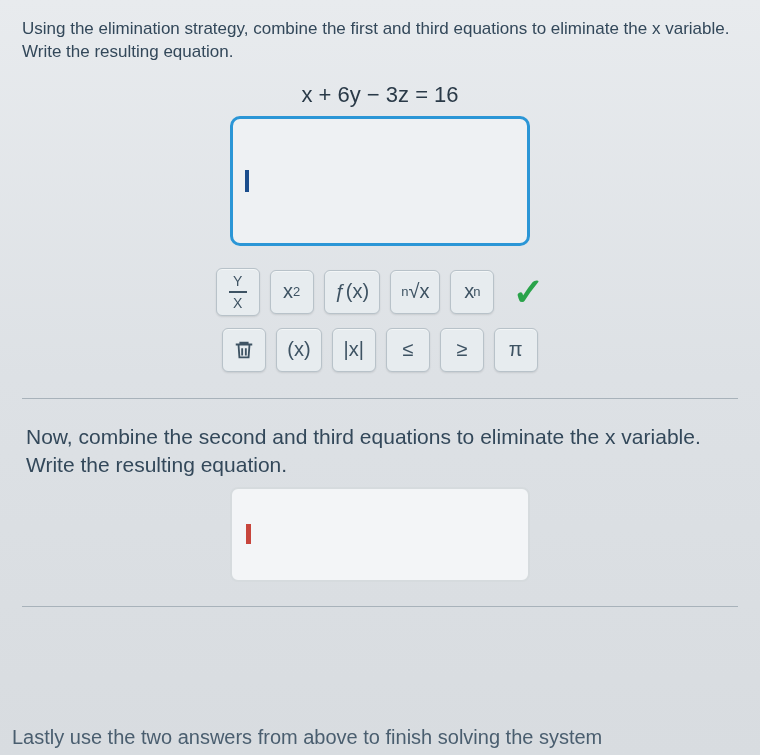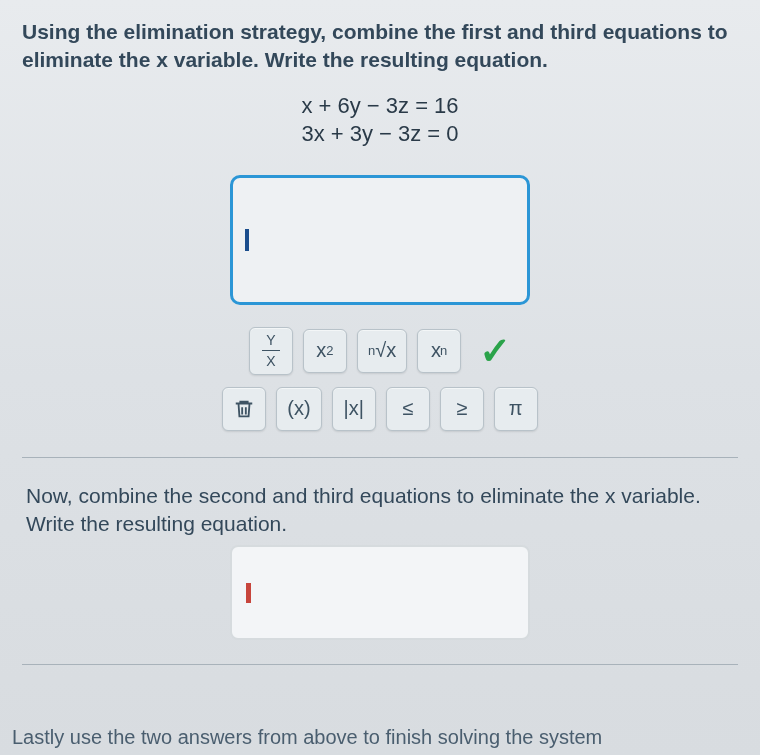--- a/index.html
+++ b/index.html
@@ -11,31 +11,31 @@
       width: 760px;
       height: 755px;
       background: linear-gradient(180deg, #e8ebee 0%, #dde1e5 50%, #d8dce0 100%);
       font-family: Arial, Helvetica, sans-serif;
       color: #2a3f52;
       padding: 18px 22px;
       position: relative;
       overflow: hidden;
     }
     .question-text {
-      font-size: 21px;
+      font-size: 17px;
       line-height: 1.35;
-      font-weight: 700;
+      font-weight: 400;
       color: #33485a;
       margin-bottom: 18px;
     }
     .equations {
       text-align: center;
       font-size: 22px;
       color: #2a3a48;
-      margin-bottom: 28px;
+      margin-bottom: 8px;
       font-family: 'Arial', sans-serif;
     }
     .equations div {
       margin: 2px 0;
     }
     .answer-box {
       display: block;
       margin: 0 auto 22px auto;
       width: 300px;
       height: 130px;
@@ -146,35 +146,35 @@
     .sub { font-size: 13px; vertical-align: sub; margin-left:-1px;}
     .trash svg { width: 22px; height: 22px; }
   </style>
 </head>
 <body>
 
 <div class="question-text">Using the elimination strategy, combine the first and third equations to eliminate the x variable. Write the resulting equation.</div>
 
 <div class="equations">
   <div>x + 6y − 3z = 16</div>
-  <div>3x + 3y − 3z = 0</div>
 </div>
 
 <div class="answer-box">
   <div class="cursor"></div>
 </div>
 
 <div class="tools">
   <div class="tool-row">
     <div class="tool-btn frac">
       <span class="num">Y</span>
       <span class="bar"></span>
       <span class="den">X</span>
     </div>
     <div class="tool-btn">x<span class="sup">2</span></div>
+    <div class="tool-btn">ƒ(x)</div>
     <div class="tool-btn"><span class="sup">n</span>√x</div>
     <div class="tool-btn">x<span class="sub">n</span></div>
     <div class="check">✓</div>
   </div>
   <div class="tool-row">
     <div class="tool-btn trash">
       <svg viewBox="0 0 24 24" fill="none" stroke="#3e5363" stroke-width="2">
         <path d="M3 6h18M8 6V4h8v2M6 6l1 14h10l1-14M10 10v8M14 10v8"></path>
       </svg>
     </div>

